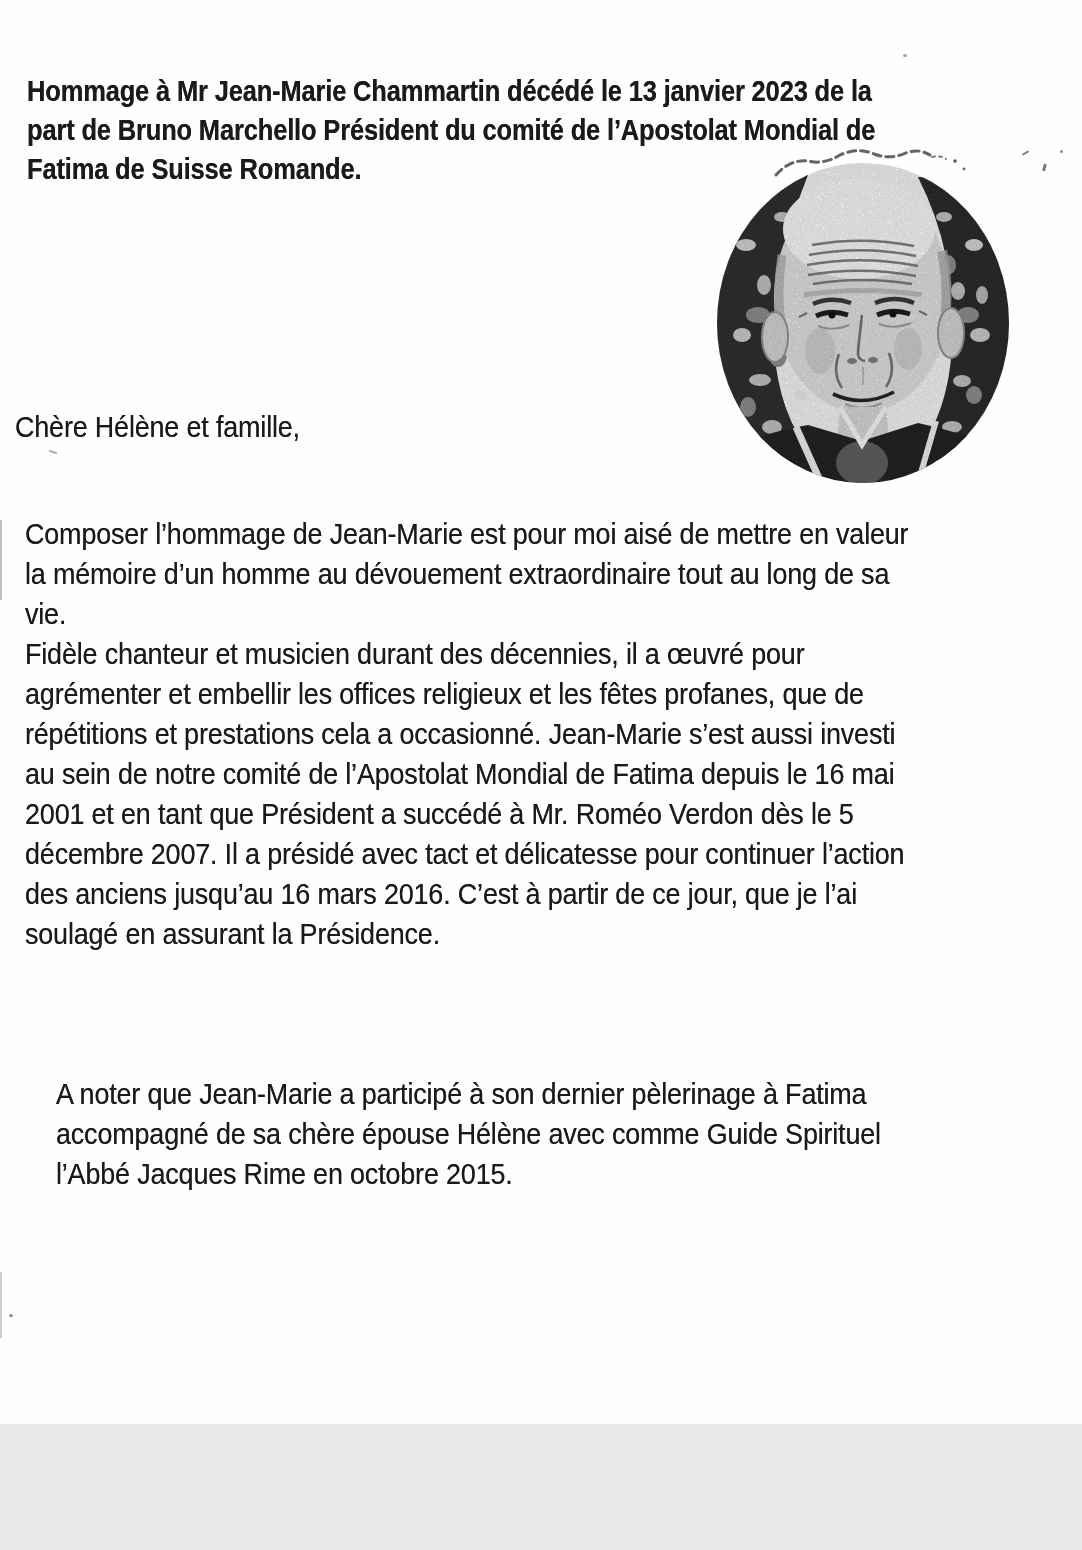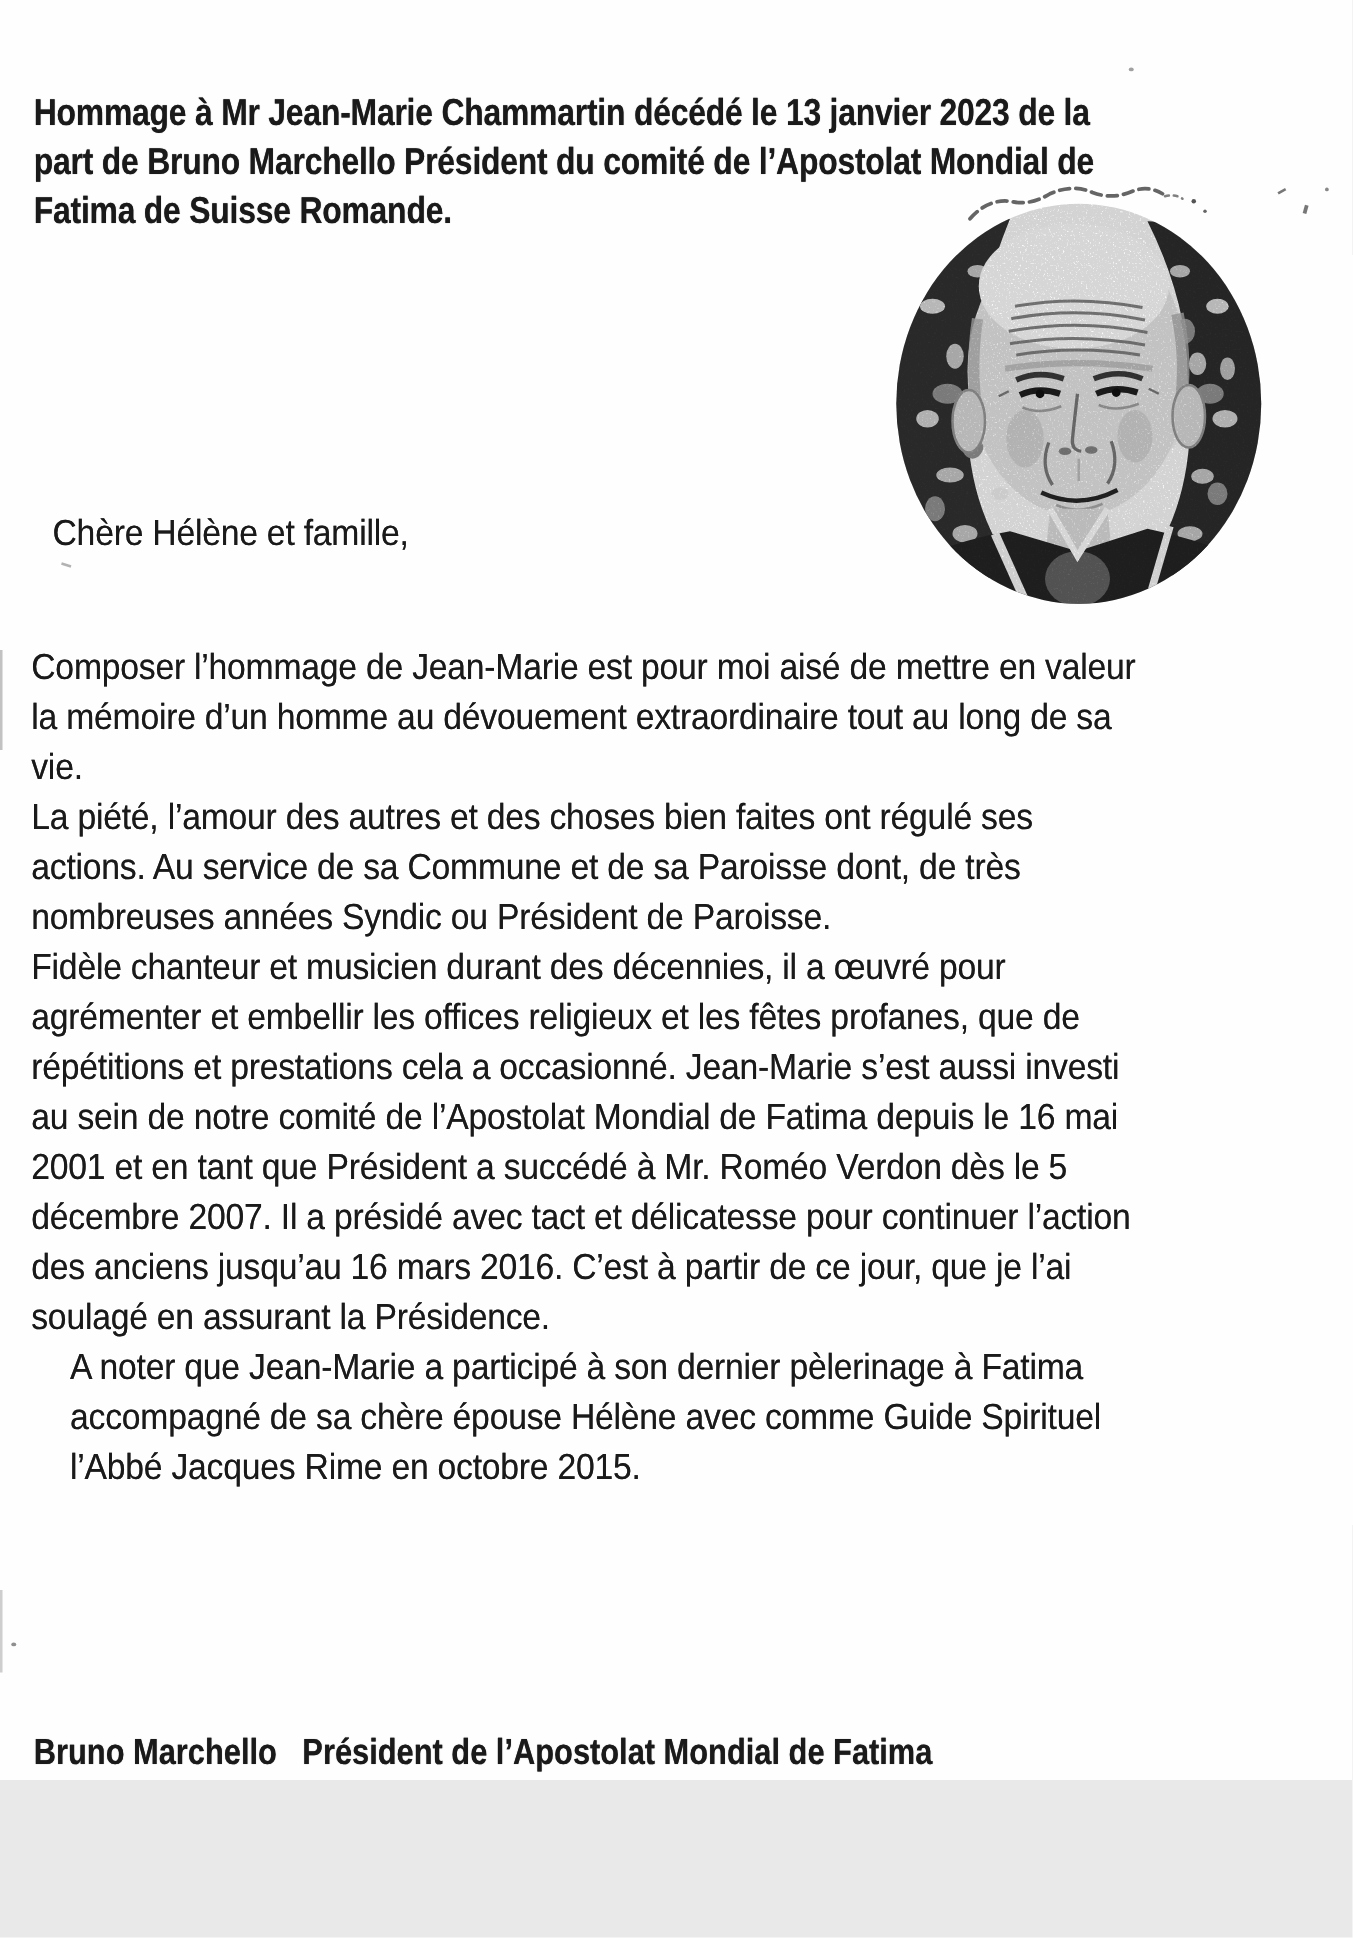--- a/index.html
+++ b/index.html
@@ -23,21 +23,21 @@
     letter-spacing:-0.2px;
     text-shadow:0 0 .5px rgba(25,25,25,.75);
   }
   .sig{
     font-weight:700;font-size:29px;line-height:40px;
     white-space:nowrap;transform:scaleX(.85);transform-origin:0 0;
     text-shadow:0 0 .6px rgba(20,20,20,.8);
   }
   .sig .role{margin-left:24px;}
   .title-block{position:absolute;left:27px;top:71px;}
-  .salutation-block{position:absolute;left:42px;top:407px;}
+  .salutation-block{position:absolute;left:15px;top:407px;}
   .body-block-1{position:absolute;left:25px;top:514px;}
   .body-block-2{position:absolute;left:25px;top:1074px;margin-left:31px;}
   .signature-block{position:absolute;left:27px;top:1382px;}
   .photo{position:absolute;left:712px;top:145px;width:302px;height:342px;}
   .artifact{position:absolute;}
   .a1{left:903px;top:54px;width:4px;height:3px;background:#8a8a8a;border-radius:50%;opacity:.8;}
   .a2{left:0;top:520px;width:2px;height:80px;background:#9a9a9a;opacity:.6;}
   .a3{left:0;top:1272px;width:2px;height:66px;background:#a5a5a5;opacity:.55;}
   .a4{left:49px;top:451px;width:8px;height:2px;background:#aaa;transform:rotate(18deg);opacity:.9;}
   .a5{left:9px;top:1314px;width:4px;height:3px;background:#8f8f8f;border-radius:50%;}
@@ -166,49 +166,39 @@
     <div class="bl">Chère Hélène et famille,</div>
   </div>
 
   <div class="body-block-1">
     <div>
       <div class="bl">Composer l’hommage de Jean-Marie est pour moi aisé de mettre en valeur</div>
       <div class="bl">la mémoire d’un homme au dévouement extraordinaire tout au long de sa</div>
       <div class="bl">vie.</div>
     </div>
     <div>
-      <div class="bl">La piété, l’amour des autres et des choses bien faites ont régulé ses</div>
-      <div class="bl">actions. Au service de sa Commune et de sa Paroisse dont, de très</div>
-      <div class="bl">nombreuses années Syndic ou Président de Paroisse.</div>
-    </div>
-    <div>
       <div class="bl">Fidèle chanteur et musicien durant des décennies, il a œuvré pour</div>
       <div class="bl">agrémenter et embellir les offices religieux et les fêtes profanes, que de</div>
       <div class="bl">répétitions et prestations cela a occasionné. Jean-Marie s’est aussi investi</div>
       <div class="bl">au sein de notre comité de l’Apostolat Mondial de Fatima depuis le 16 mai</div>
       <div class="bl">2001 et en tant que Président a succédé à Mr. Roméo Verdon dès le 5</div>
       <div class="bl">décembre 2007. Il a présidé avec tact et délicatesse pour continuer l’action</div>
       <div class="bl">des anciens jusqu’au 16 mars 2016. C’est à partir de ce jour, que je l’ai</div>
       <div class="bl">soulagé en assurant la Présidence.</div>
     </div>
   </div>
 
   <div class="body-block-2">
     <div>
       <div class="bl">A noter que Jean-Marie a participé à son dernier pèlerinage à Fatima</div>
       <div class="bl">accompagné de sa chère épouse Hélène avec comme Guide Spirituel</div>
       <div class="bl">l’Abbé Jacques Rime en octobre 2015.</div>
     </div>
   </div>
 
-  <div class="signature-block">
-    <div class="sig">
-      <span>Bruno Marchello</span><span class="role">Président de l’Apostolat Mondial de Fatima</span>
-    </div>
-  </div>
 
   <div class="artifact a1"></div>
   <div class="artifact a2"></div>
   <div class="artifact a3"></div>
   <div class="artifact a4"></div>
   <div class="artifact a5"></div>
   <div class="artifact a6"></div>
   <div class="artifact a7"></div>
   <div class="artifact a8"></div>
 

